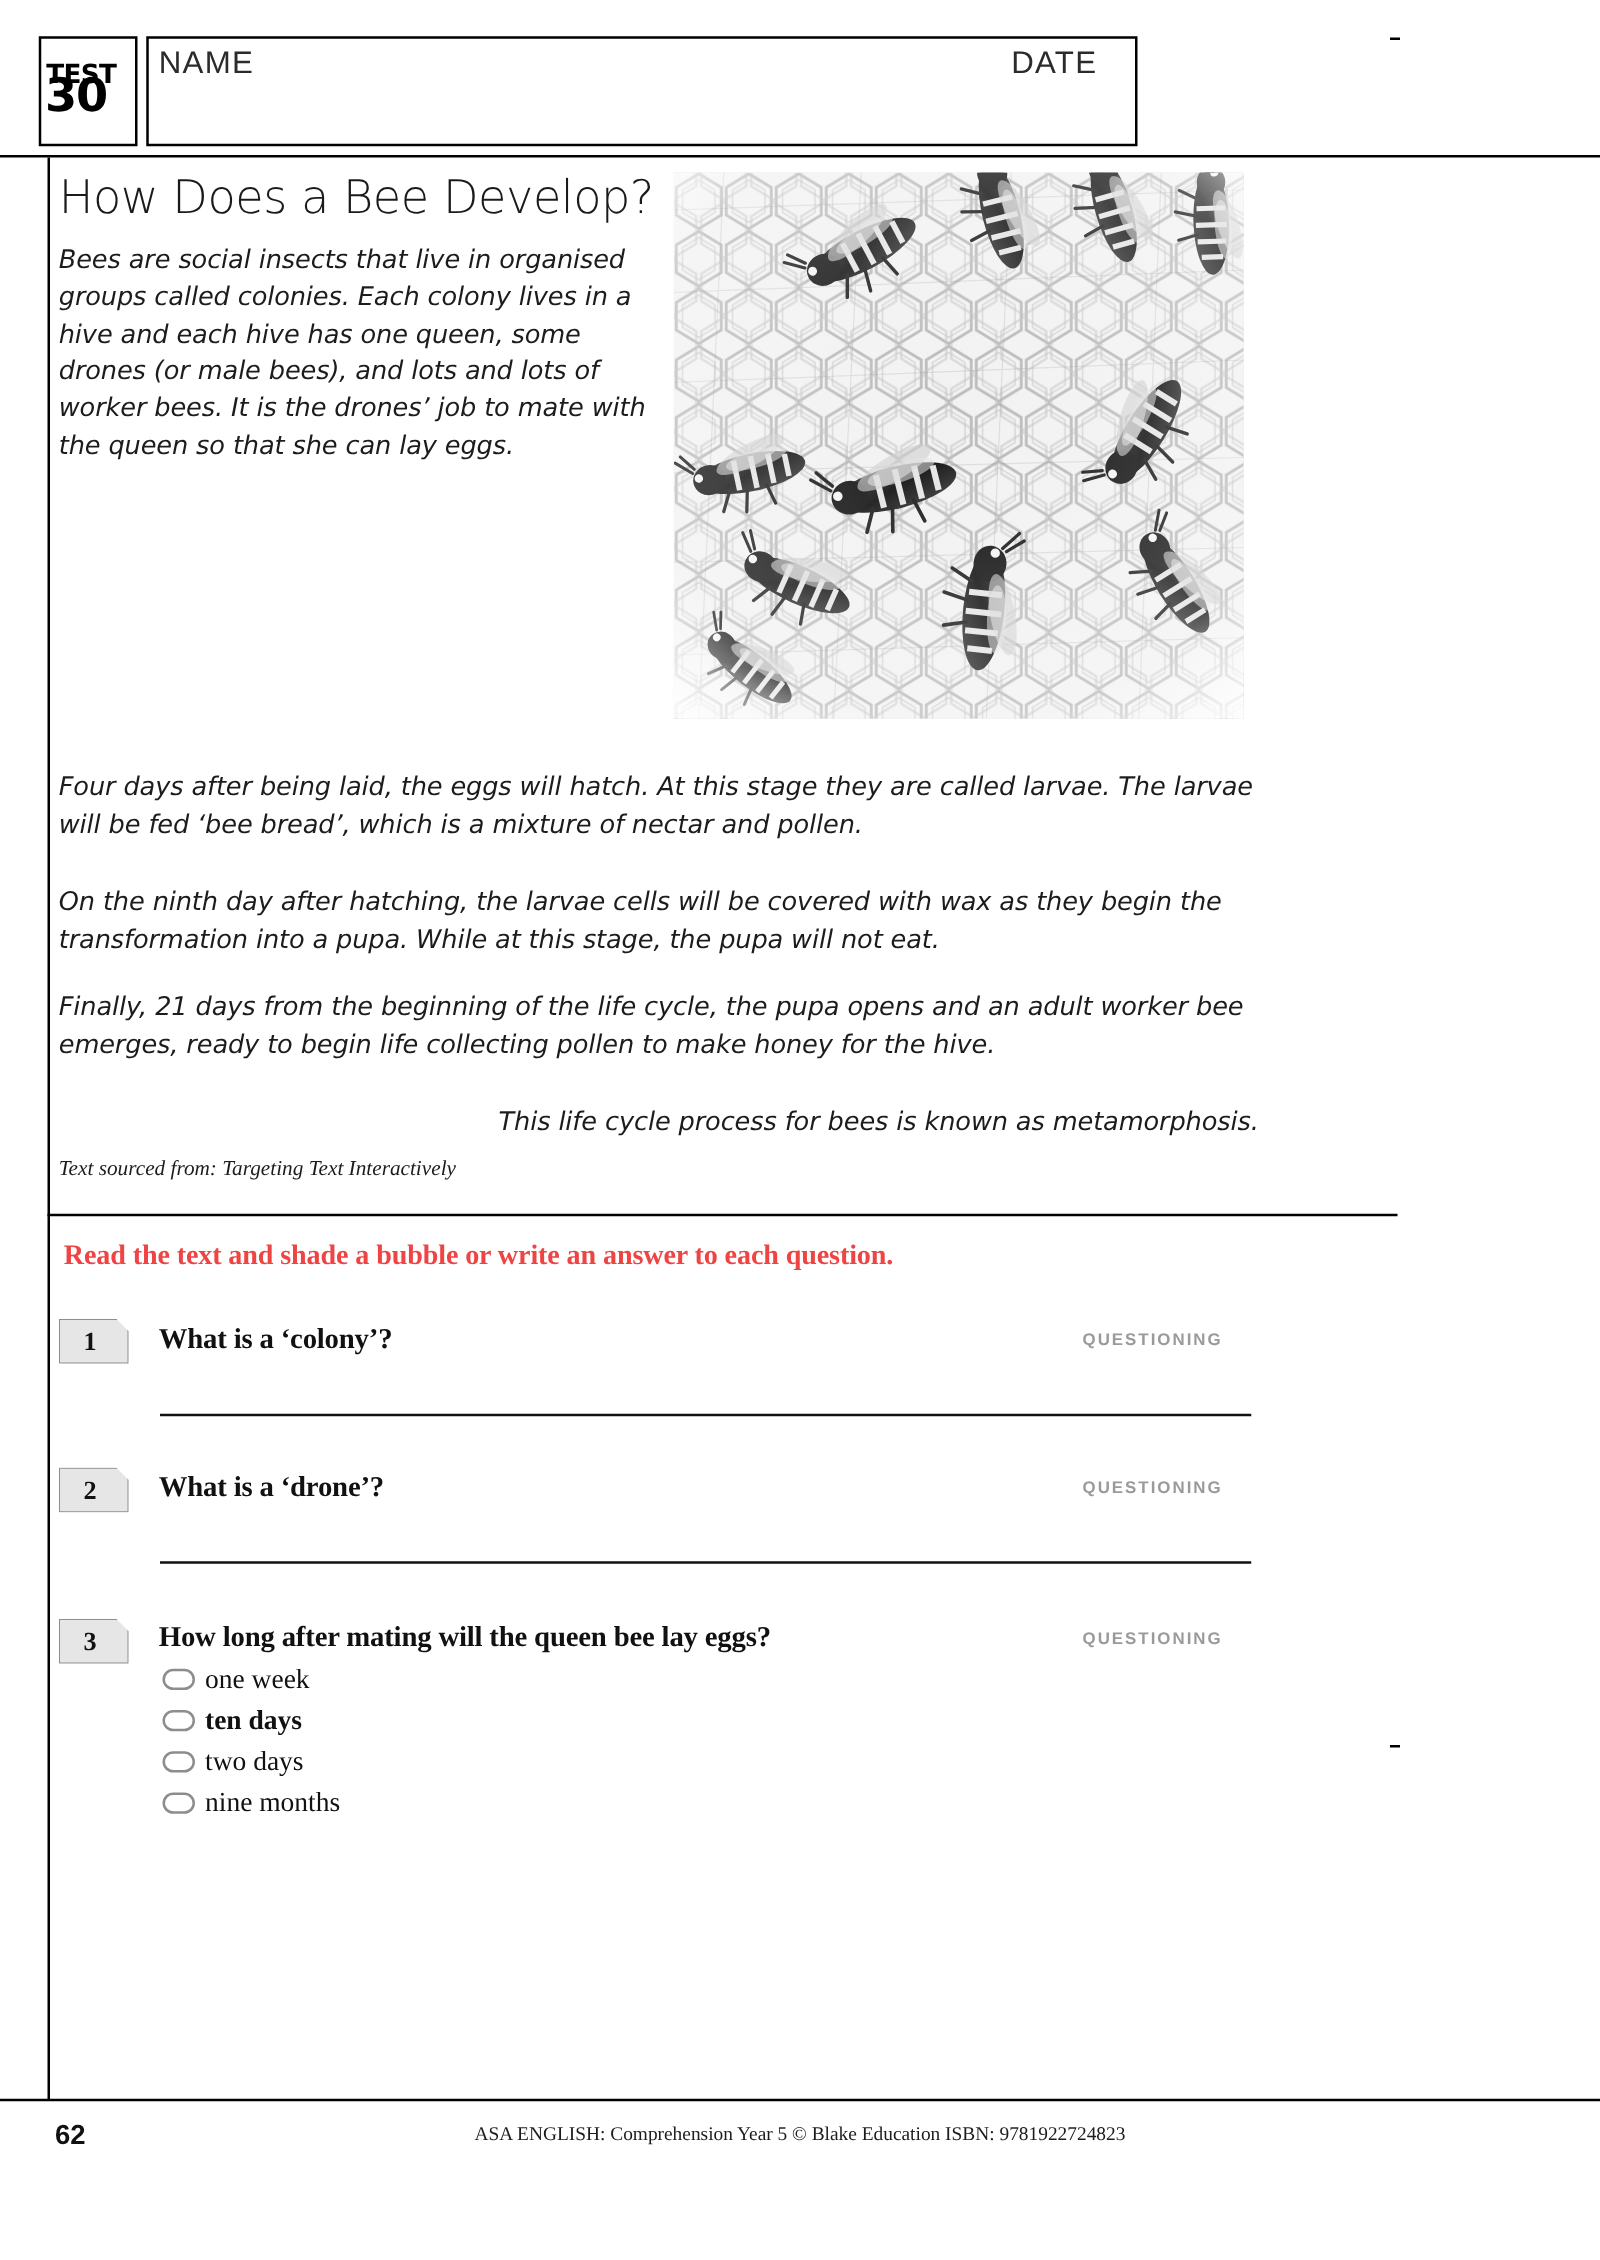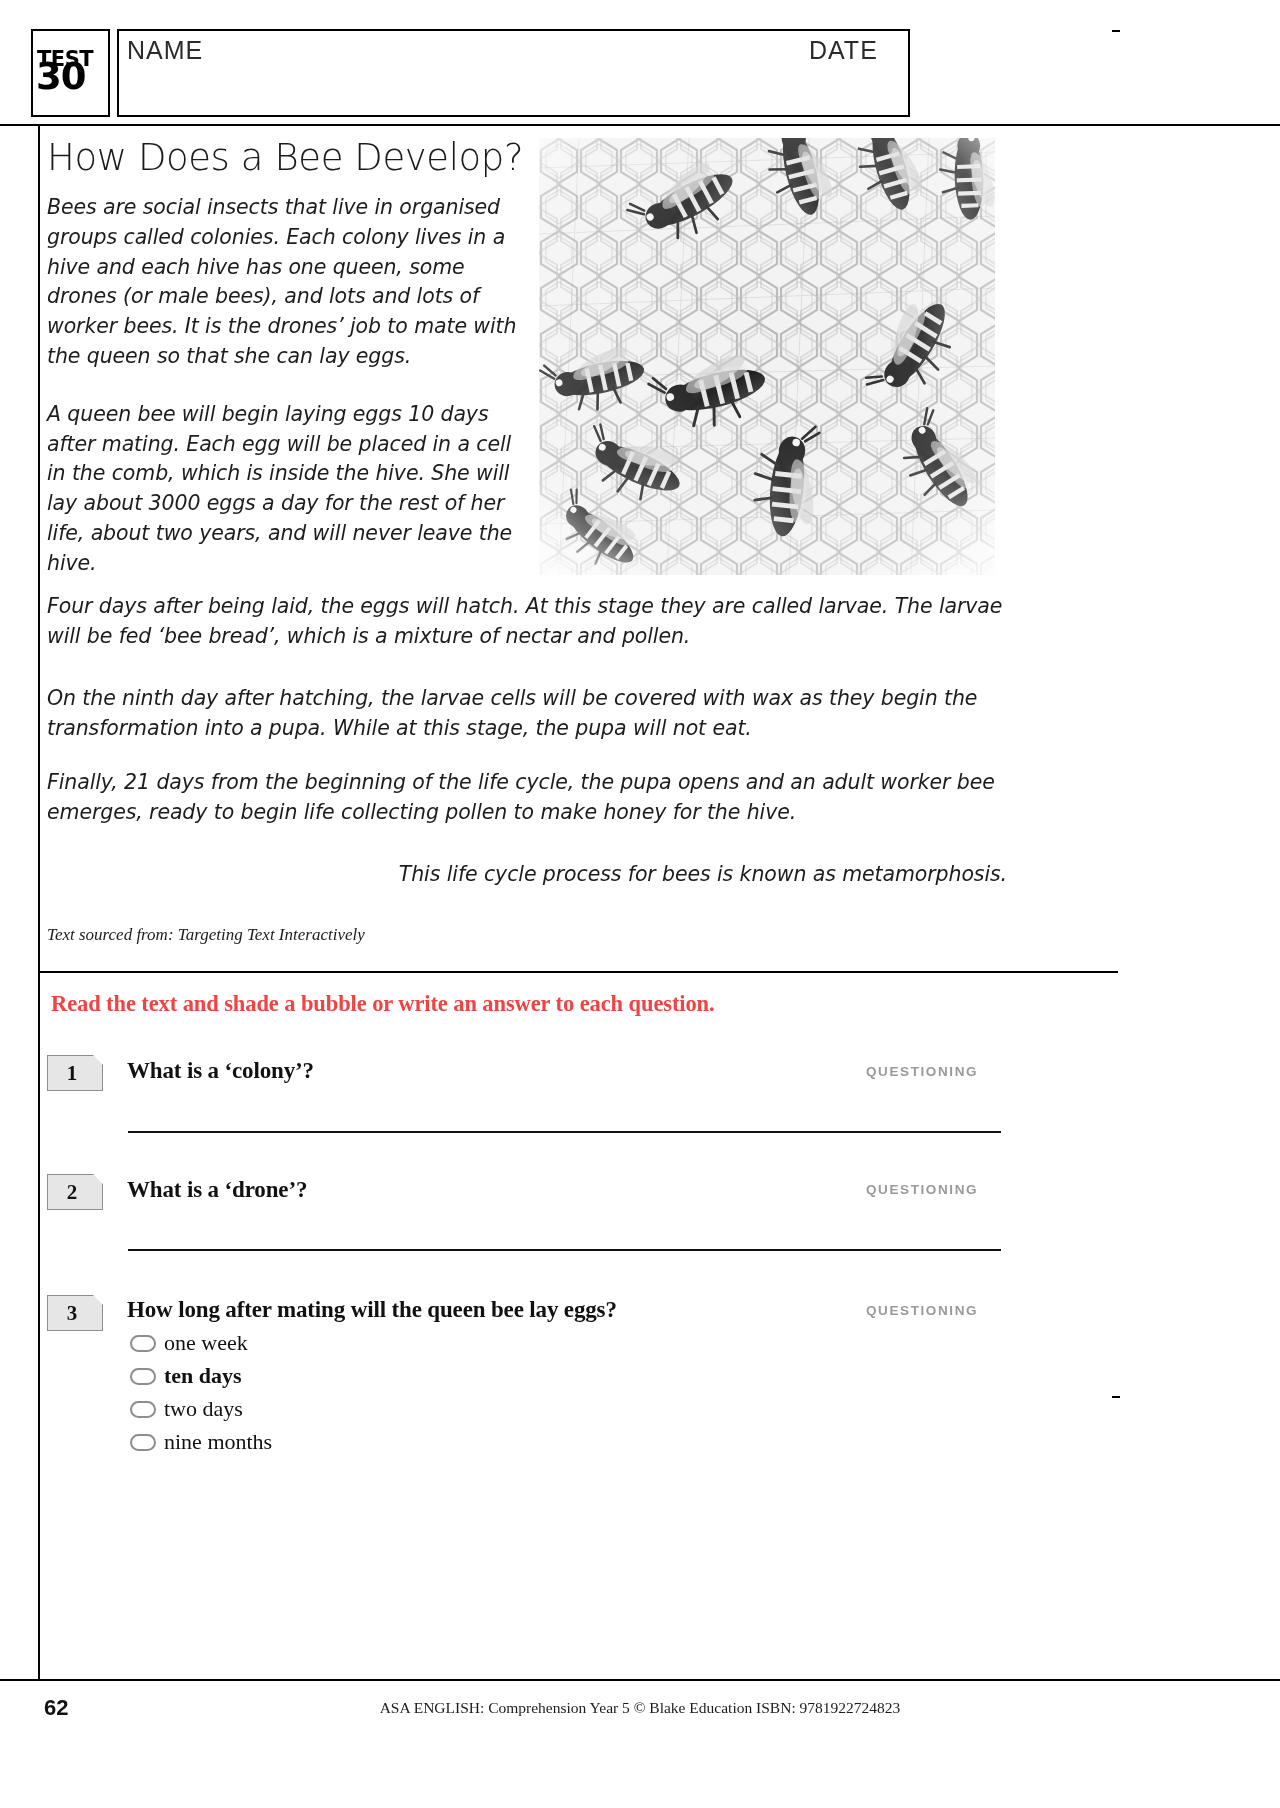--- a/index.html
+++ b/index.html
@@ -183,20 +183,21 @@
     width: 456px;
     height: 437px;
     overflow: hidden;
     background: #e9e9e9;
   }
 
   .full-col {
     position: absolute;
     left: 47px;
     width: 960px;
+    margin-top: 23px;
   }
   .p-full-1 { top: 592px; }
   .p-full-2 { top: 684px; }
   .p-full-3 { top: 768px; }
   .p-full-4 { top: 860px; text-align: right; }
 
   .source-line {
     position: absolute;
     left: 47px;
     top: 925px;
@@ -330,21 +331,20 @@
 
   <div class="hrule-top"></div>
   <div class="vrule-left"></div>
   <div class="hrule-mid"></div>
   <div class="hrule-bottom"></div>
 
   <div class="article-title">How Does a Bee Develop?</div>
 
   <div class="col-left">
     <p class="body-text p-narrow-1">Bees are social insects that live in organised groups called colonies. Each colony lives in a hive and each hive has one queen, some drones (or male bees), and lots and lots of worker bees. It is the drones’ job to mate with the queen so that she can lay eggs.</p>
-    <p class="body-text p-narrow-2">A queen bee will begin laying eggs 10 days after mating. Each egg will be placed in a cell in the comb, which is inside the hive. She will lay about 3000 eggs a day for the rest of her life, about two years, and will never leave the hive.</p>
   </div>
 
   <div class="bee-photo">
     <svg class="hc-svg" viewBox="0 0 456 437" xmlns="http://www.w3.org/2000/svg" aria-hidden="true">
       <defs>
         <pattern id="comb" width="40" height="46" patternUnits="userSpaceOnUse">
           <rect width="40" height="46" fill="#f2f2f2"></rect>
           <g fill="none" stroke="#b9b9b9" stroke-width="2.2">
             <polygon points="20,1 38,12 38,34 20,45 2,34 2,12"></polygon>
           </g>

